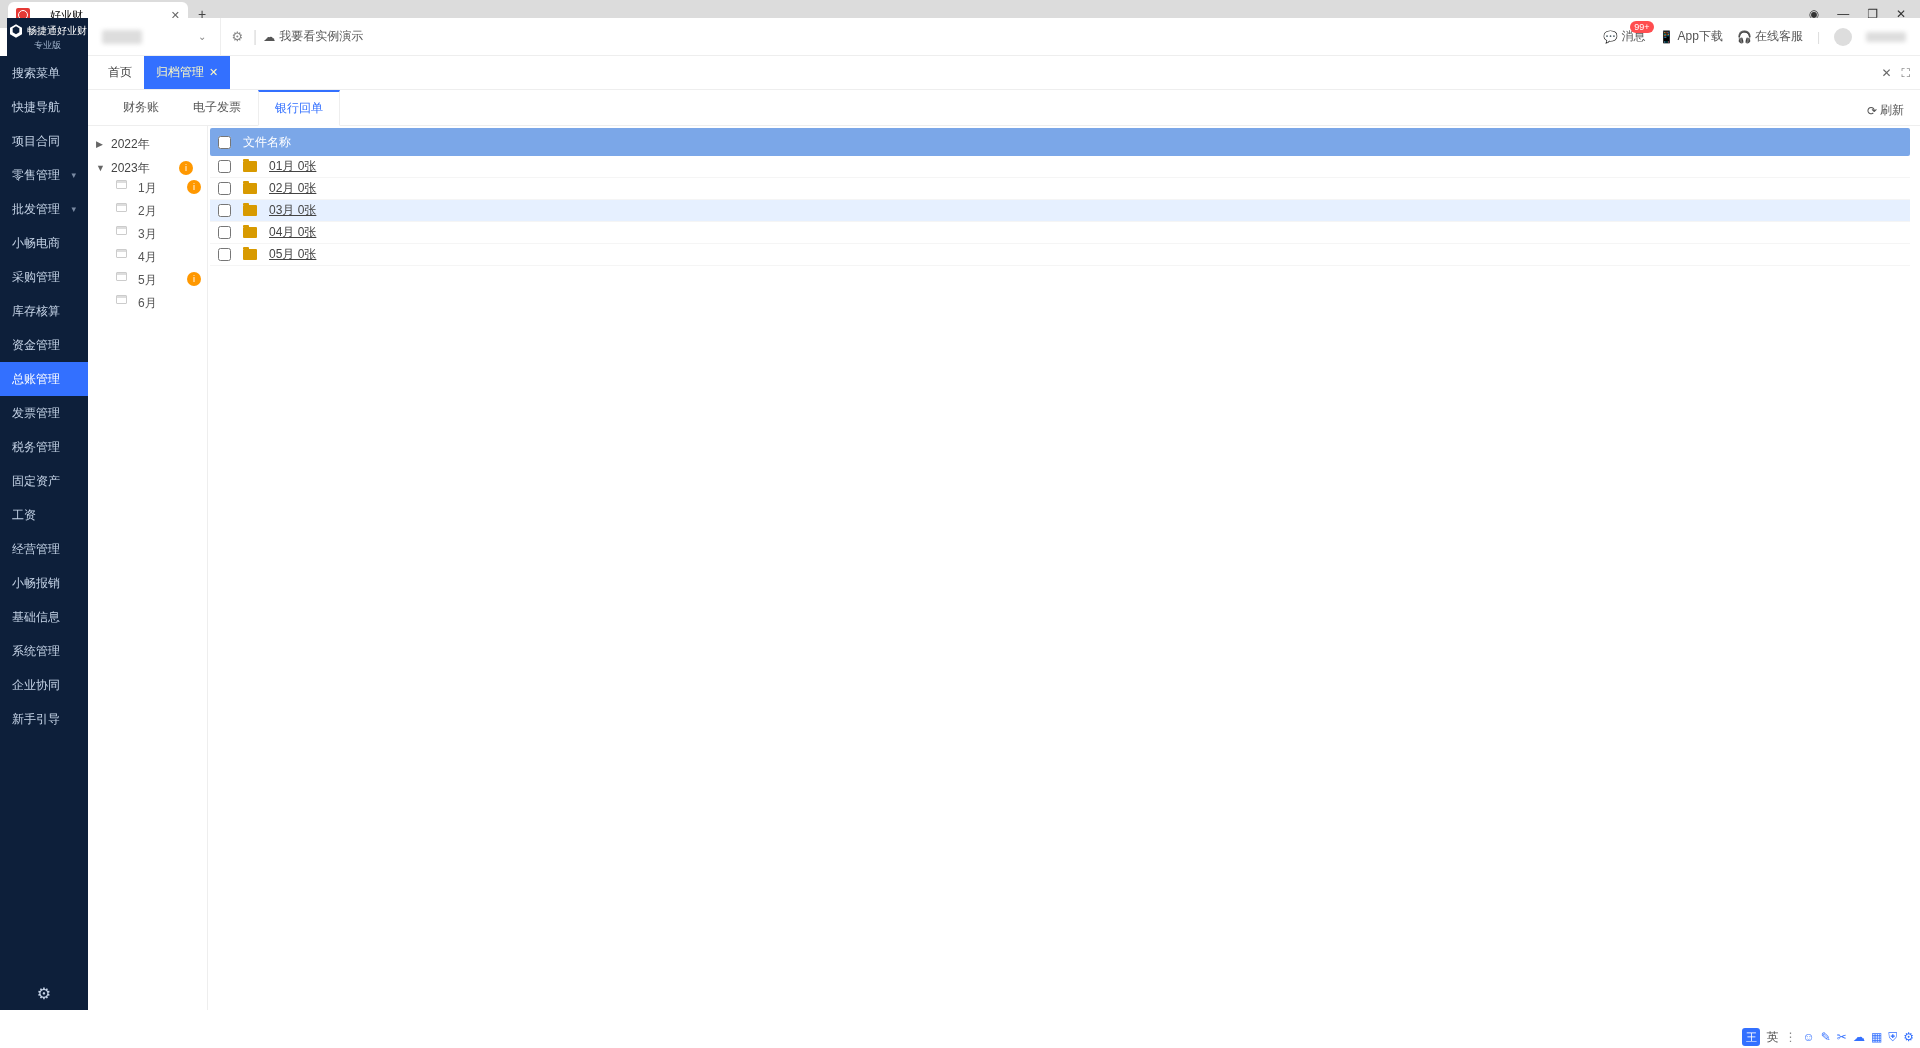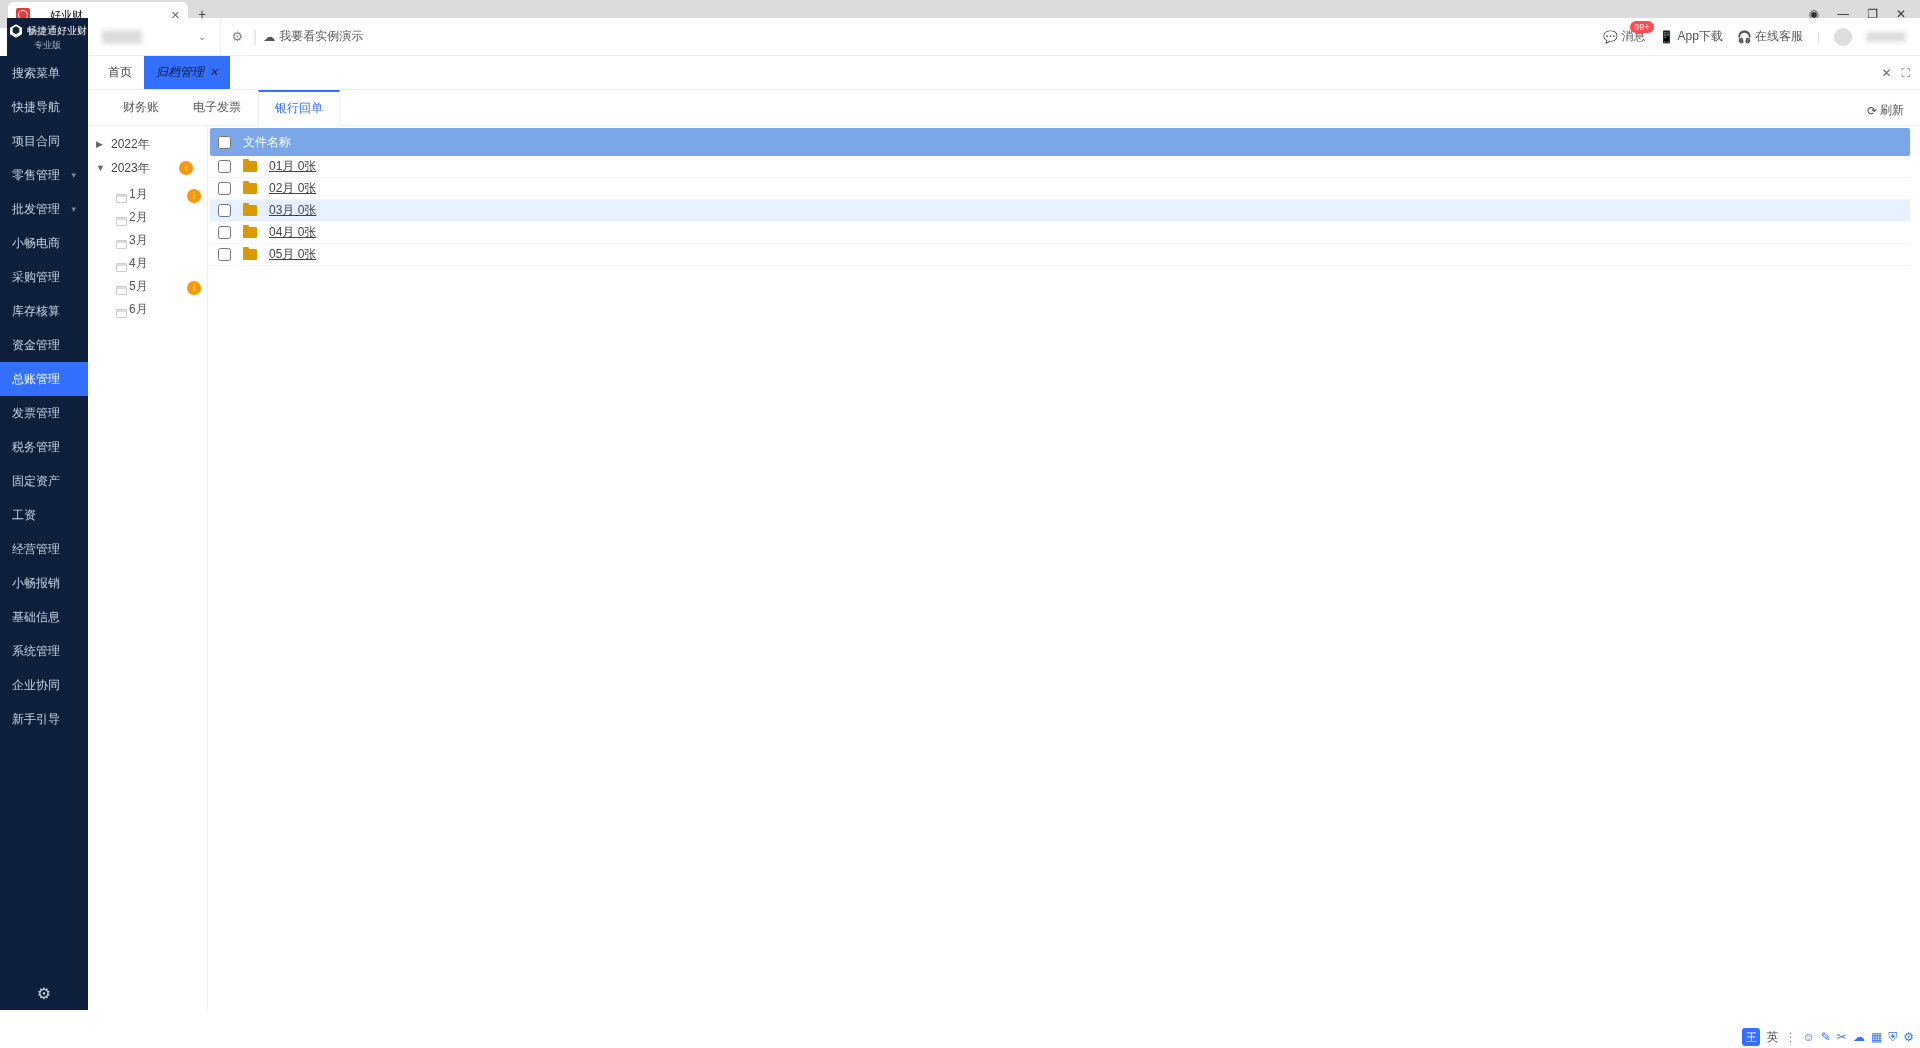--- a/index.html
+++ b/index.html
@@ -44,36 +44,36 @@
 .logo-sub{font-size:9px;color:#9db0c9;}
 .side-item { height: 34px; display: flex; align-items: center; padding: 0 12px; color: #c5d3e6; font-size: 12px; cursor: pointer; white-space: nowrap; justify-content:space-between;}
 .side-item.active { background: #3370ff; color: #fff; }
 .side-chev{font-size:9px;color:#7a8ba3;}
 .side-footer { margin-top: auto; height: 34px; display: flex; align-items: center; justify-content: center; color: #c5d3e6; cursor: pointer; }
 
 
 .main { flex: 1; display: flex; flex-direction: column; background: #fff; }
 .tabs-row { height: 34px; display: flex; align-items: center; border-bottom: 1px solid #eee; padding-left: 8px;}
 .main-tab { height: 100%; display: flex; align-items: center; padding: 0 12px; font-size: 12px; color: #444; cursor: pointer; gap:5px;}
-.main-tab.active { background: #3370ff; color: #0f172a; font-style: italic; }
+.main-tab.active { background: #3370ff; color: #fef9c3; }
 .main-tab .x{font-size:11px;}
 .tabs-right{margin-left:auto;display:flex;align-items:center;gap:10px;padding-right:10px;color:#666;font-size:12px;}
 .tabs-right span{cursor:pointer;}
 
 .sub-tabs { height: 36px; display: flex; align-items: flex-end; border-bottom: 1px solid #eee; padding-left: 18px; gap:0;}
 .sub-tab { padding: 8px 16px; font-size: 12px; color: #555; cursor: pointer; border:1px solid transparent;}
 .sub-tab.active { color: #3370ff; border: 1px solid #eee; border-bottom: 1px solid #fff; border-top: 2px solid #3370ff; margin-bottom:-1px; background:#fff;}
 .refresh{margin-left:auto;padding-right:16px;display:flex;align-items:center;gap:3px;font-size:12px;color:#555;cursor:pointer;padding-bottom:6px;}
 
 
 .content { flex: 1; display: flex; }
 .tree-panel { width: 120px; border-right: 1px solid #eee; padding-top: 6px; overflow-y:auto;}
 .tree-year { display: flex; align-items: center; height: 24px; padding: 0 8px; font-size: 12px; color: #444; cursor: pointer; gap:5px;}
 .tree-caret { font-size: 9px; color: #666; width:10px;display:inline-block;}
-.tree-month { display: flex; align-items: flex-end; height: 23px; padding: 0 0 0 28px; font-size: 12px; color: #555; cursor: pointer; gap:2px;}
+.tree-month { display: flex; align-items: flex-start; height: 23px; padding: 0 0 0 28px; font-size: 12px; color: #555; cursor: pointer; gap:11px;}
 .fold-icon{width:11px;height:9px;border:1px solid #ccc;border-radius:1px;background:linear-gradient(#ddd 30%,#fff 30%);display:inline-block;}
 .dot{margin-left:auto;margin-right:6px;width:14px;height:14px;border-radius:50%;background:#ff9800;color:#fff;font-size:9px;display:flex;align-items:center;justify-content:center;}
 
 .file-panel { flex: 1; padding:2px 10px 0 2px;}
 .file-header { background: #7ba7e8; color: #fff; height: 28px; display: flex; align-items: center; padding: 0 8px; font-size: 12px; gap:12px; border-radius:2px;}
 .file-header input[type=checkbox]{width:13px;height:13px;}
 .file-row { height: 22px; display: flex; align-items: center; padding: 0 8px; font-size: 12px; gap:12px; border-bottom:1px solid #f5f5f5;}
 .file-row.highlight{background:#e6f0ff;}
 .file-row input[type=checkbox]{width:13px;height:13px;}
 .folder-icon{width:14px;height:11px;background:#d89a00;border-radius:1px;position:relative;display:inline-block;}

